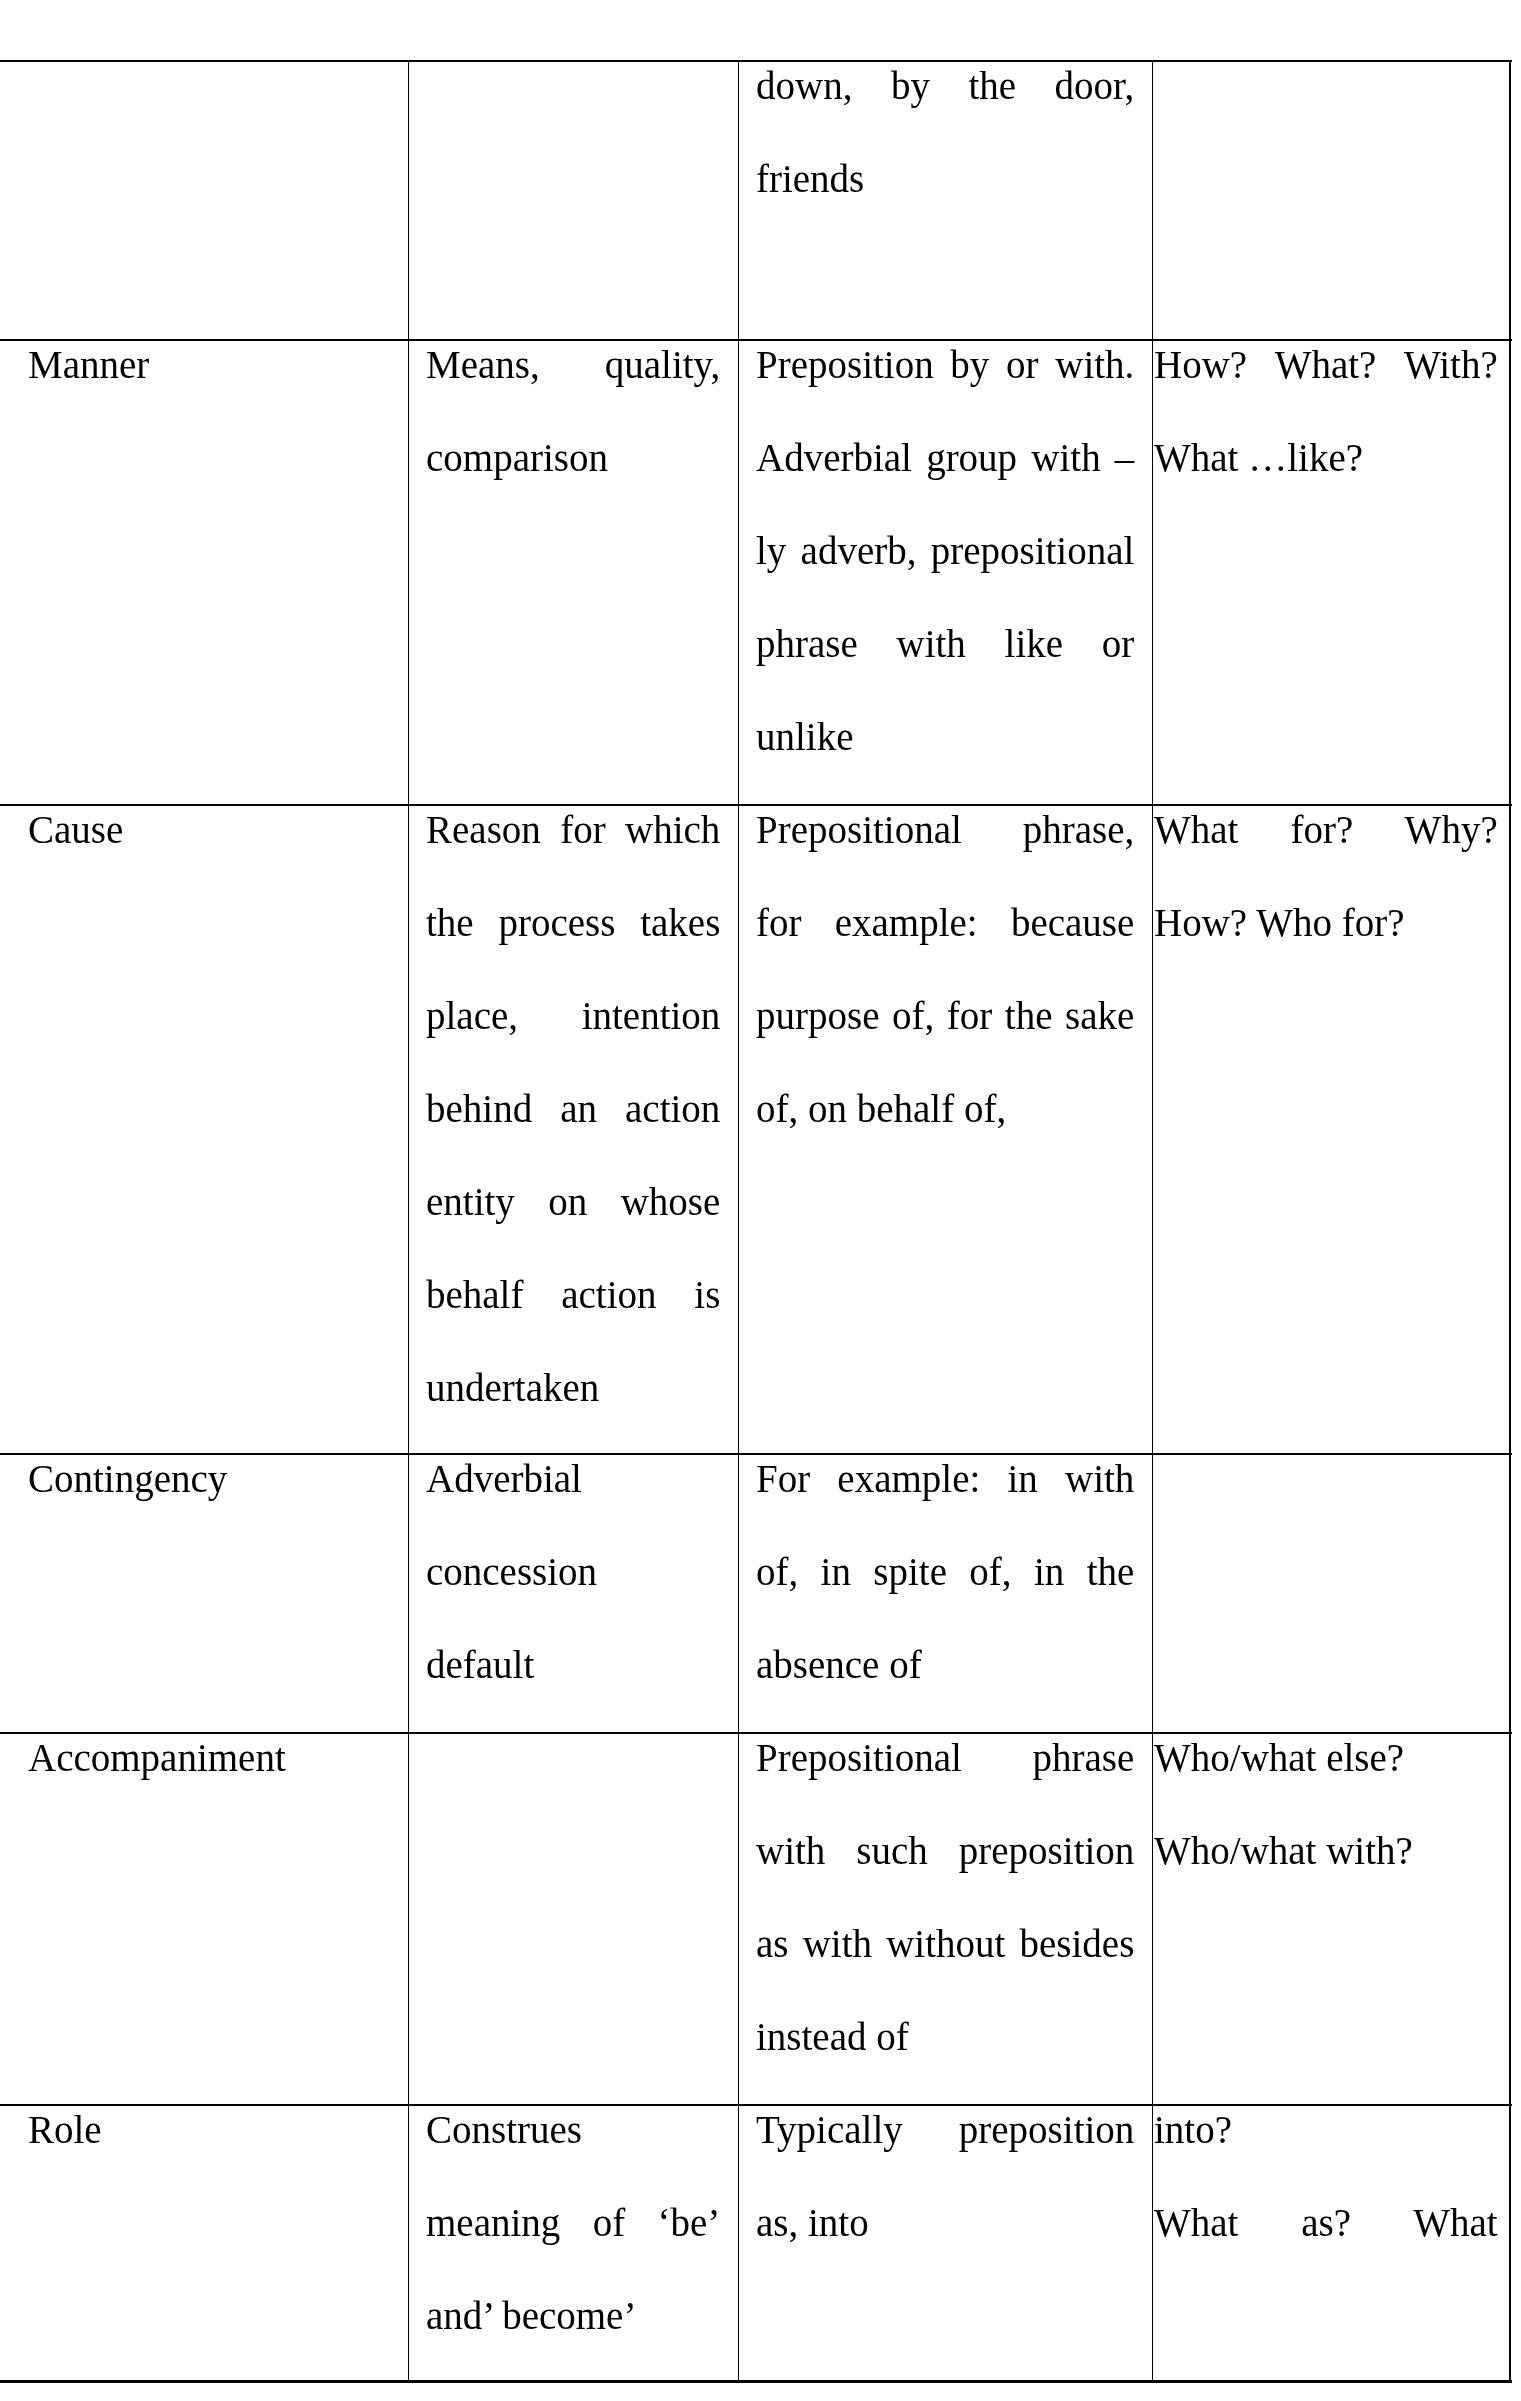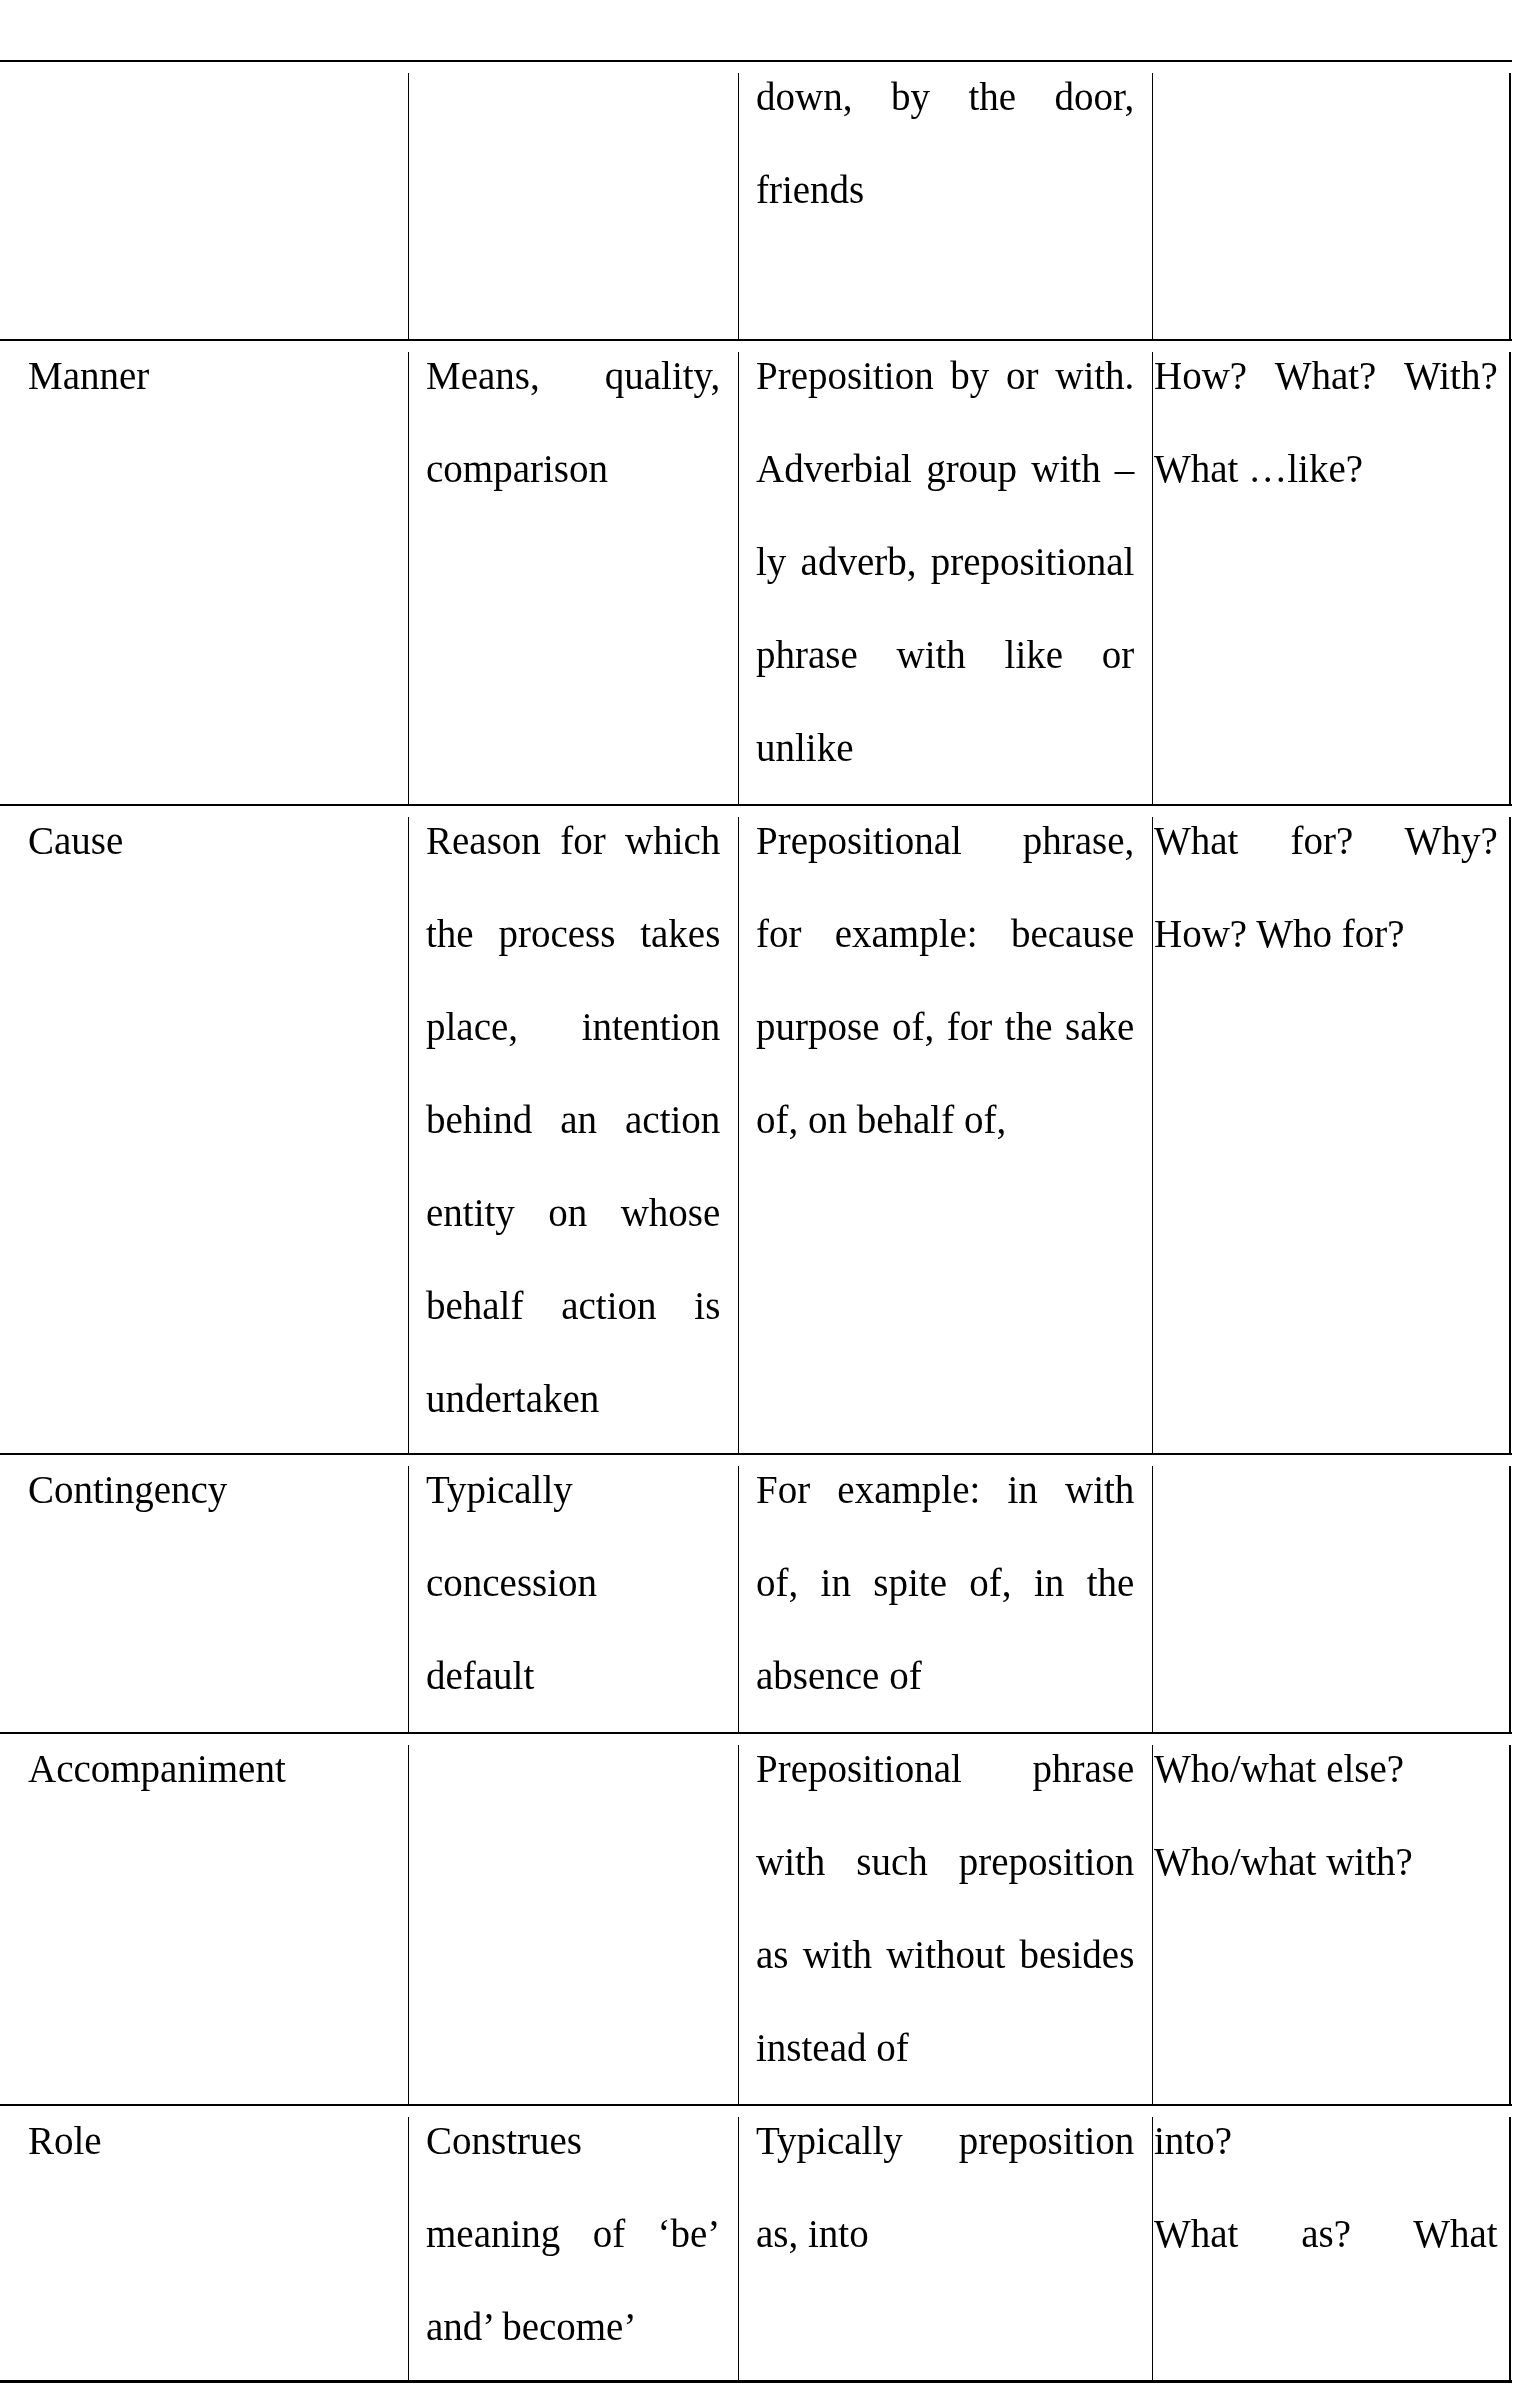--- a/index.html
+++ b/index.html
@@ -1,21 +1,21 @@
 <!DOCTYPE html>
 <html style="font-size:13px"><head>
 <meta charset="utf-8">
 <style>
   html, body { margin: 0; padding: 0; background: #ffffff; }
   body { width: 1521px; height: 2401px; position: relative; overflow: hidden;
          font-family: "Liberation Serif", "DejaVu Serif", serif; color: #000; }
   .tbl { position: absolute; left: 0; top: 60px; width: 1512px; }
   .row { position: relative; border-top: 2.4px solid #000; box-sizing: border-box; }
   .row.last { border-bottom: 3.2px solid #000; }
-  .cell { position: absolute; top: 11px; bottom: 0; box-sizing: border-box; }
+  .cell { position: absolute; top: 0; bottom: 0; box-sizing: border-box; }
   .c1 { left: 0; width: 408px; padding-left: 28px; padding-right: 14.5px; }
   .c2 { left: 408px; width: 330px; border-left: 1.6px solid #000; padding-left: 17px; padding-right: 17.7px; }
   .c3 { left: 738px; width: 414px; border-left: 1.6px solid #000; padding-left: 17px; padding-right: 17.7px; }
   .c4 { left: 1152px; width: 359px; border-left: 1.6px solid #000; border-right: 2.4px solid #000; padding-left: 1px; padding-right: 11.3px; }
   .line { display: block; height: 93px; line-height: 47px; font-size: 39px;
           text-align: justify; text-align-last: justify; white-space: nowrap; overflow: visible; }
   .line.end { text-align-last: left; }
 </style>
 </head>
 <body>
@@ -72,21 +72,21 @@
     <div class="cell c4">
         <div class="line">What for? Why?</div>
         <div class="line end">How? Who for?</div>
       </div>
   </div>
   <div class="row" style="height: 279px;">
     <div class="cell c1">
         <div class="line end">Contingency</div>
       </div>
     <div class="cell c2">
-        <div class="line end">Typically</div>
+        <div class="line end">Adverbial</div>
         <div class="line end">concession</div>
         <div class="line end">default</div>
       </div>
     <div class="cell c3">
         <div class="line">For example: in with</div>
         <div class="line">of, in spite of, in the</div>
         <div class="line end">absence of</div>
       </div>
     <div class="cell c4"></div>
   </div>

